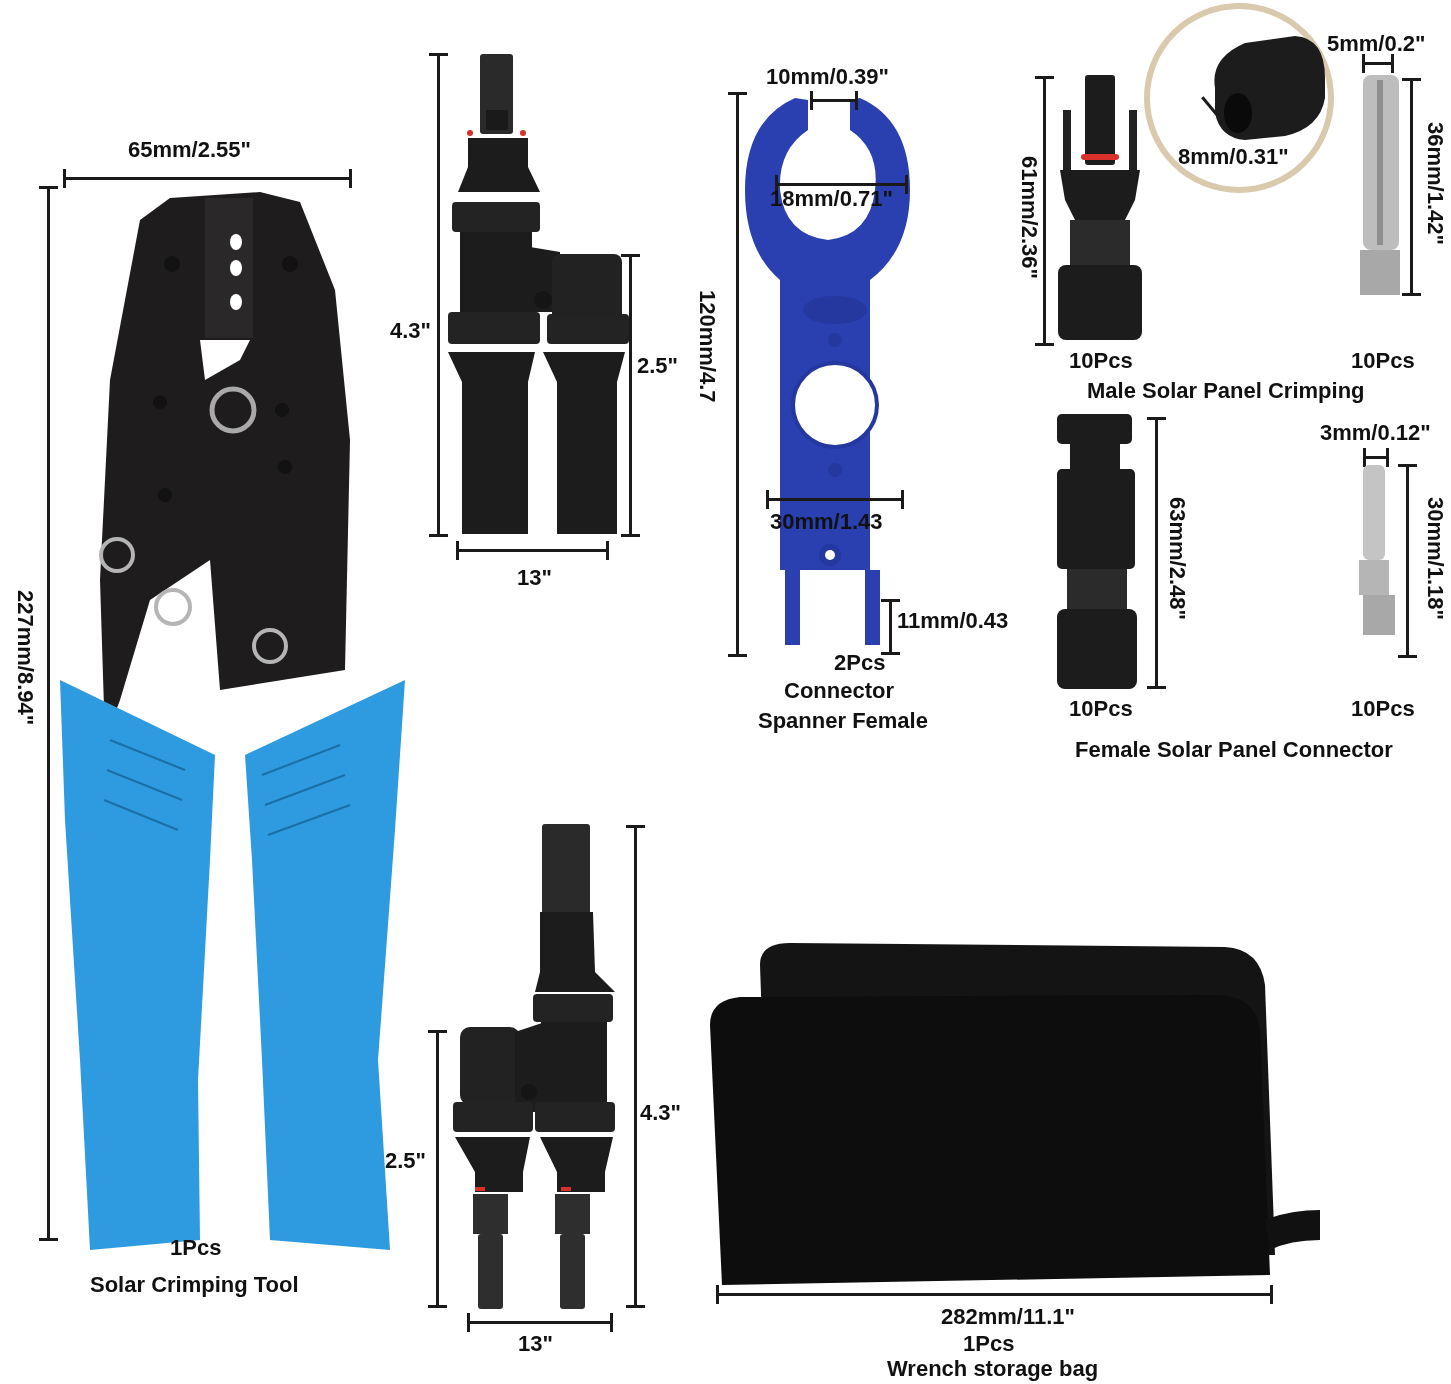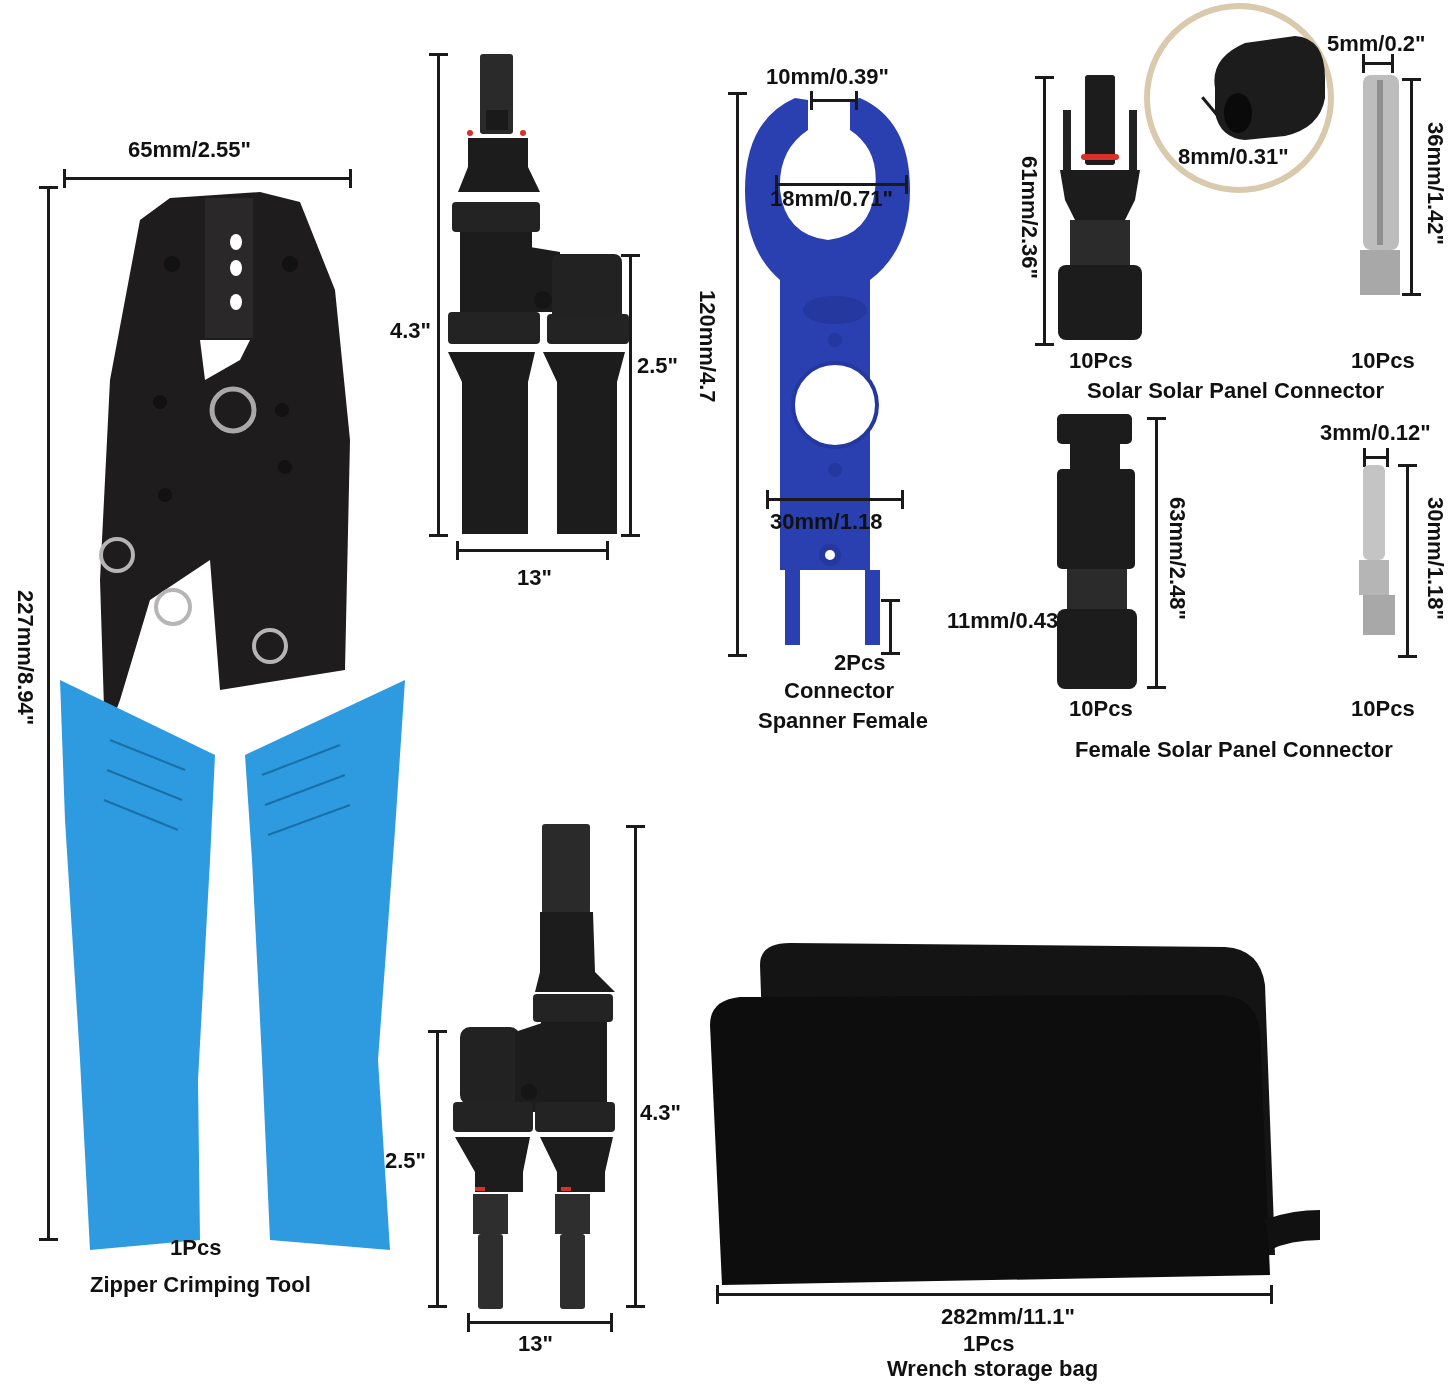--- a/index.html
+++ b/index.html
@@ -54,21 +54,21 @@
       <line x1="110" y1="560" x2="185" y2="590"></line>
         <line x1="107" y1="590" x2="182" y2="620"></line>
         <line x1="104" y1="620" x2="178" y2="650"></line>
       <line x1="262" y1="595" x2="340" y2="565"></line>
         <line x1="265" y1="625" x2="345" y2="595"></line>
         <line x1="268" y1="655" x2="350" y2="625"></line>
     </g>
   </svg>
 
   <div class="lbl center" style="left:170px; top:1237px;">1Pcs</div>
-  <div class="lbl" style="left:90px; top:1274px;">Zipper Crimping Tool</div>
+  <div class="lbl" style="left:90px; top:1274px;">Solar Crimping Tool</div>
 </div>
 
 <div>
   <div class="vline" style="left:437px; top:53px; height:484px;"></div>
   <div class="lbl" style="left:390px; top:320px;">4.3"</div>
   <div class="vline" style="left:629px; top:254px; height:283px;"></div>
   <div class="lbl" style="left:637px; top:355px;">2.5"</div>
   <div class="hline" style="left:456px; top:549px; width:153px;"></div>
   <div class="lbl" style="left:517px; top:567px;">13"</div>
   <svg width="200" height="500" style="left:440px; top:52px;">
@@ -130,23 +130,23 @@
     <circle cx="95" cy="315" r="42" fill="#ffffff"></circle>
     <circle cx="95" cy="315" r="42" fill="none" stroke="#2438a0" stroke-width="4"></circle>
     <circle cx="95" cy="380" r="7" fill="#2438a0"></circle>
     <circle cx="90" cy="465" r="11" fill="#2438a0"></circle>
     <circle cx="90" cy="465" r="5" fill="#ffffff"></circle>
   </svg>
   <div class="hline" style="left:810px; top:99px; width:48px;"></div>
   <div class="hline" style="left:775px; top:183px; width:133px;"></div>
   <div class="lbl" style="left:770px; top:188px;">18mm/0.71"</div>
   <div class="hline" style="left:766px; top:498px; width:138px;"></div>
-  <div class="lbl" style="left:770px; top:511px;">30mm/1.18</div>
+  <div class="lbl" style="left:770px; top:511px;">30mm/1.43</div>
   <div class="vline" style="left:889px; top:599px; height:56px;"></div>
-  <div class="lbl" style="left:947px; top:610px;">11mm/0.43</div>
+  <div class="lbl" style="left:897px; top:610px;">11mm/0.43</div>
   <div class="lbl" style="left:834px; top:652px;">2Pcs</div>
   <div class="lbl" style="left:784px; top:680px;">Connector</div>
   <div class="lbl" style="left:758px; top:710px;">Spanner Female</div>
 </div>
 
 <div>
   <div class="vline" style="left:1043px; top:76px; height:270px;"></div>
   <div class="lbl v" style="left:1040px; top:156px;">61mm/2.36"</div>
   <svg width="90" height="280" style="left:1055px; top:70px;">
     <rect x="30" y="5" width="30" height="90" rx="3" fill="#1c1c1c"></rect>
@@ -171,21 +171,21 @@
   <svg width="60" height="230" style="left:1355px; top:70px;">
     <rect x="8" y="5" width="36" height="175" rx="8" fill="#bdbdbd"></rect>
     <rect x="22" y="10" width="6" height="165" fill="#8f8f8f"></rect>
     <rect x="5" y="180" width="40" height="45" fill="#a8a8a8"></rect>
   </svg>
   <div class="vline" style="left:1410px; top:78px; height:218px;"></div>
   <div class="lbl v" style="left:1446px; top:122px;">36mm/1.42"</div>
 
   <div class="lbl" style="left:1069px; top:350px;">10Pcs</div>
   <div class="lbl" style="left:1351px; top:350px;">10Pcs</div>
-  <div class="lbl" style="left:1087px; top:380px;">Solar Solar Panel Connector</div>
+  <div class="lbl" style="left:1087px; top:380px;">Male Solar Panel Crimping</div>
 </div>
 
 <div>
   <svg width="90" height="290" style="left:1052px; top:410px;">
     <rect x="5" y="4" width="75" height="30" rx="5" fill="#1c1c1c"></rect>
     <rect x="18" y="34" width="50" height="25" fill="#1c1c1c"></rect>
     <rect x="5" y="59" width="78" height="100" rx="5" fill="#1c1c1c"></rect>
     <rect x="15" y="159" width="60" height="40" fill="#2b2b2b"></rect>
     <rect x="5" y="199" width="80" height="80" rx="8" fill="#1c1c1c"></rect>
   </svg>

